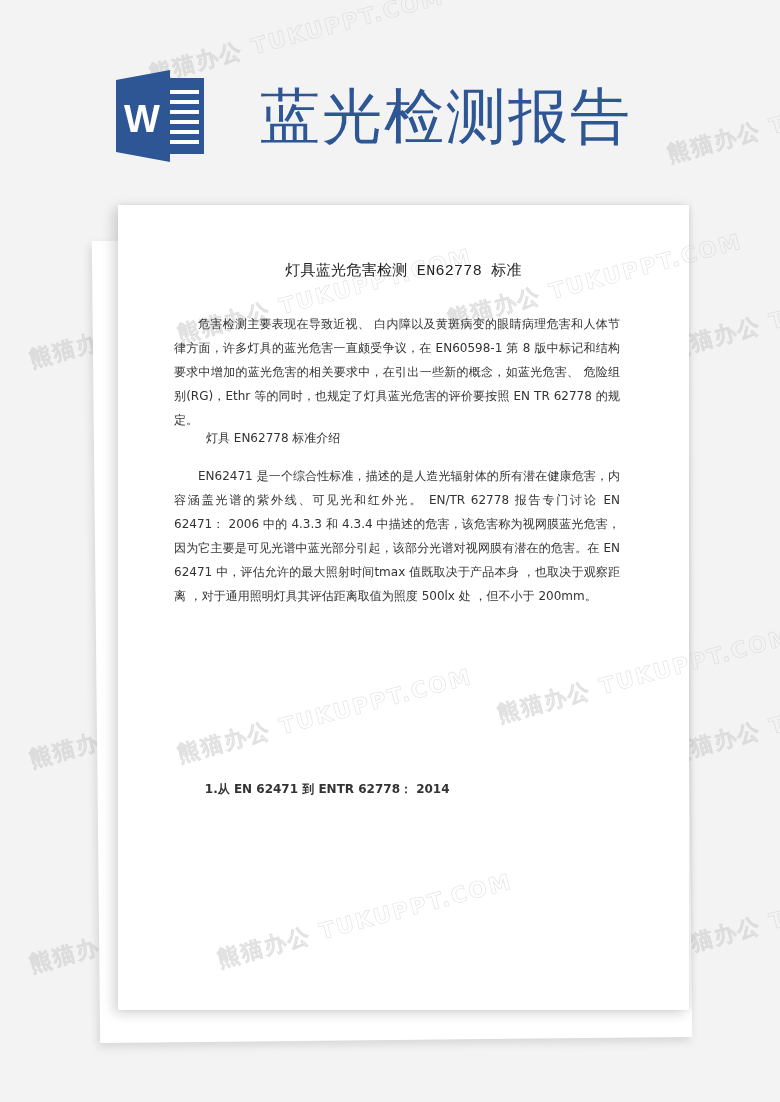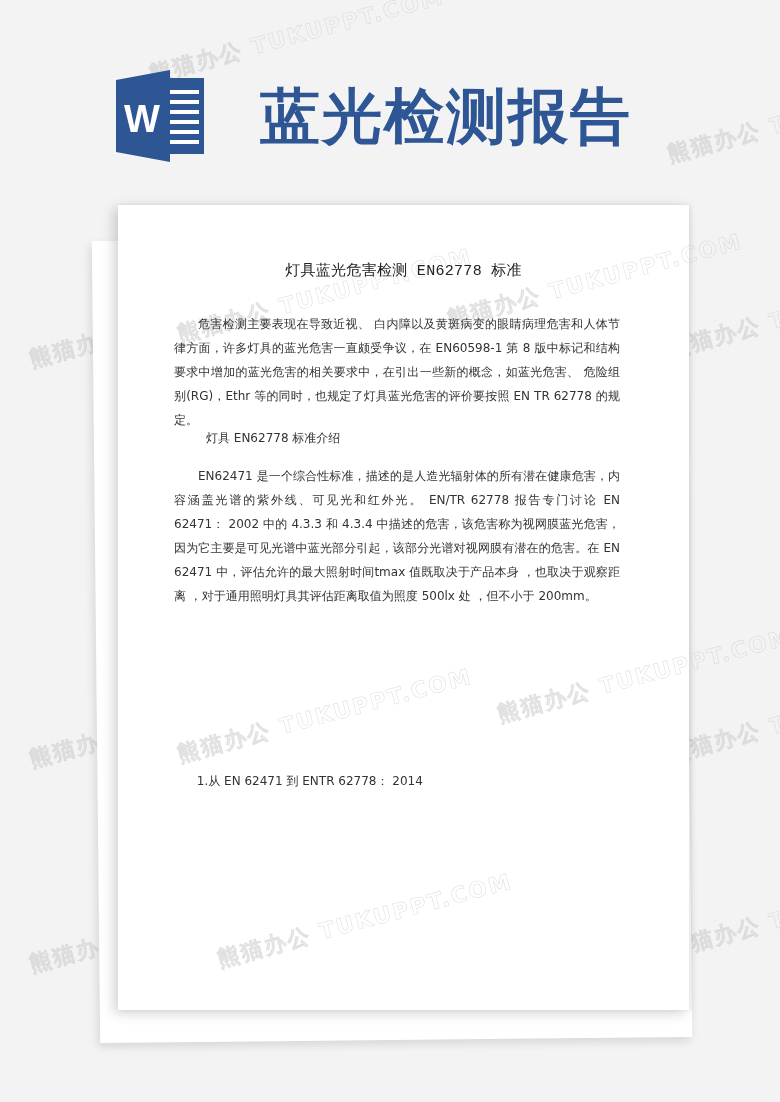--- a/index.html
+++ b/index.html
@@ -5,41 +5,41 @@
     html, body { margin: 0; padding: 0; }
     body {
       width: 780px; height: 1102px; position: relative; overflow: hidden;
       background: #f3f3f3;
       font-family: "DejaVu Sans", "Liberation Sans", sans-serif;
     }
     .banner { position: absolute; left: 108px; top: 70px; height: 92px; display: flex; align-items: center; }
     .word-icon { width: 100px; height: 92px; position: relative; }
     .banner-title {
       margin-left: 52px; font-family: "DejaVu Serif", "Liberation Serif", serif;
-      font-size: 60px; font-weight: bold; color: #2e5694; letter-spacing: 2px; line-height: 1;
+      font-size: 60px; font-weight: normal; color: #2e5694; letter-spacing: 2px; line-height: 1;
     }
     .back-sheet {
       position: absolute; left: 96px; top: 238px; width: 592px; height: 802px;
       background: #ffffff;
       box-shadow: -2px 4px 10px rgba(0,0,0,0.12);
       transform: rotate(-0.6deg); transform-origin: 50% 50%;
     }
     .page {
       position: absolute; left: 118px; top: 205px; width: 571px; height: 805px;
       background: #ffffff;
       box-shadow: -4px 3px 12px rgba(0,0,0,0.18), 2px 0 4px rgba(0,0,0,0.06);
     }
     .doc-title {
       position: absolute; left: 0; right: 0; top: 56px; text-align: center;
       font-size: 15px; color: #222; letter-spacing: 0.3px; font-family: Liberation Mono, monospace;
     }
     .content { position: absolute; left: 56px; width: 446px; color: #333; font-size: 12px; }
     .para { margin: 0; line-height: 24px; text-indent: 2em; text-align: justify; text-align-last: left; }
     .heading { margin: 8px; line-height: 24px; padding-left: 2em; }
-    .list-item { margin: 0; line-height: 24px; padding-left: 1.9em; }
+    .list-item { margin: 8px; line-height: 24px; padding-left: 1.9em; font-weight: bold; }
     .watermark {
       position: absolute; font-size: 22px; font-weight: bold; color: transparent;
       -webkit-text-stroke: 0.6px rgba(200,200,200,0.55);
       transform: rotate(-15deg); transform-origin: left center; white-space: nowrap;
       letter-spacing: 2px; pointer-events: none;
     }
   </style>
 </head>
 <body>
 
@@ -82,18 +82,18 @@
 
   <div class="doc-title">灯具蓝光危害检测 EN62778 标准</div>
 
   <div class="content" style="top:107px;">
     <p class="para">危害检测主要表现在导致近视、 白内障以及黄斑病变的眼睛病理危害和人体节律方面，许多灯具的蓝光危害一直颇受争议，在 EN60598-1 第 8 版中标记和结构要求中增加的蓝光危害的相关要求中，在引出一些新的概念，如蓝光危害、 危险组别(RG)，Ethr 等的同时，也规定了灯具蓝光危害的评价要按照 EN TR 62778 的规定。</p>
   </div>
   <div class="content" style="top:213px;">
     <p class="heading">灯具 EN62778 标准介绍</p>
   </div>
   <div class="content" style="top:259px;">
-    <p class="para">EN62471 是一个综合性标准，描述的是人造光辐射体的所有潜在健康危害，内容涵盖光谱的紫外线、可见光和红外光。 EN/TR 62778 报告专门讨论 EN 62471： 2002 中的 4.3.3 和 4.3.4 中描述的危害，该危害称为视网膜蓝光危害，因为它主要是可见光谱中蓝光部分引起，该部分光谱对视网膜有潜在的危害。在 EN 62471 中，评估允许的最大照射时间tmax 值既取决于产品本身 ，也取决于观察距离 ，对于通用照明灯具其评估距离取值为照度 500lx 处 ，但不小于 200mm。</p>
+    <p class="para">EN62471 是一个综合性标准，描述的是人造光辐射体的所有潜在健康危害，内容涵盖光谱的紫外线、可见光和红外光。 EN/TR 62778 报告专门讨论 EN 62471： 2006 中的 4.3.3 和 4.3.4 中描述的危害，该危害称为视网膜蓝光危害，因为它主要是可见光谱中蓝光部分引起，该部分光谱对视网膜有潜在的危害。在 EN 62471 中，评估允许的最大照射时间tmax 值既取决于产品本身 ，也取决于观察距离 ，对于通用照明灯具其评估距离取值为照度 500lx 处 ，但不小于 200mm。</p>
   </div>
   <div class="content" style="top:564px;">
     <p class="list-item">1.从 EN 62471 到 ENTR 62778： 2014</p>
   </div>
 </div>
 
 </body></html>

